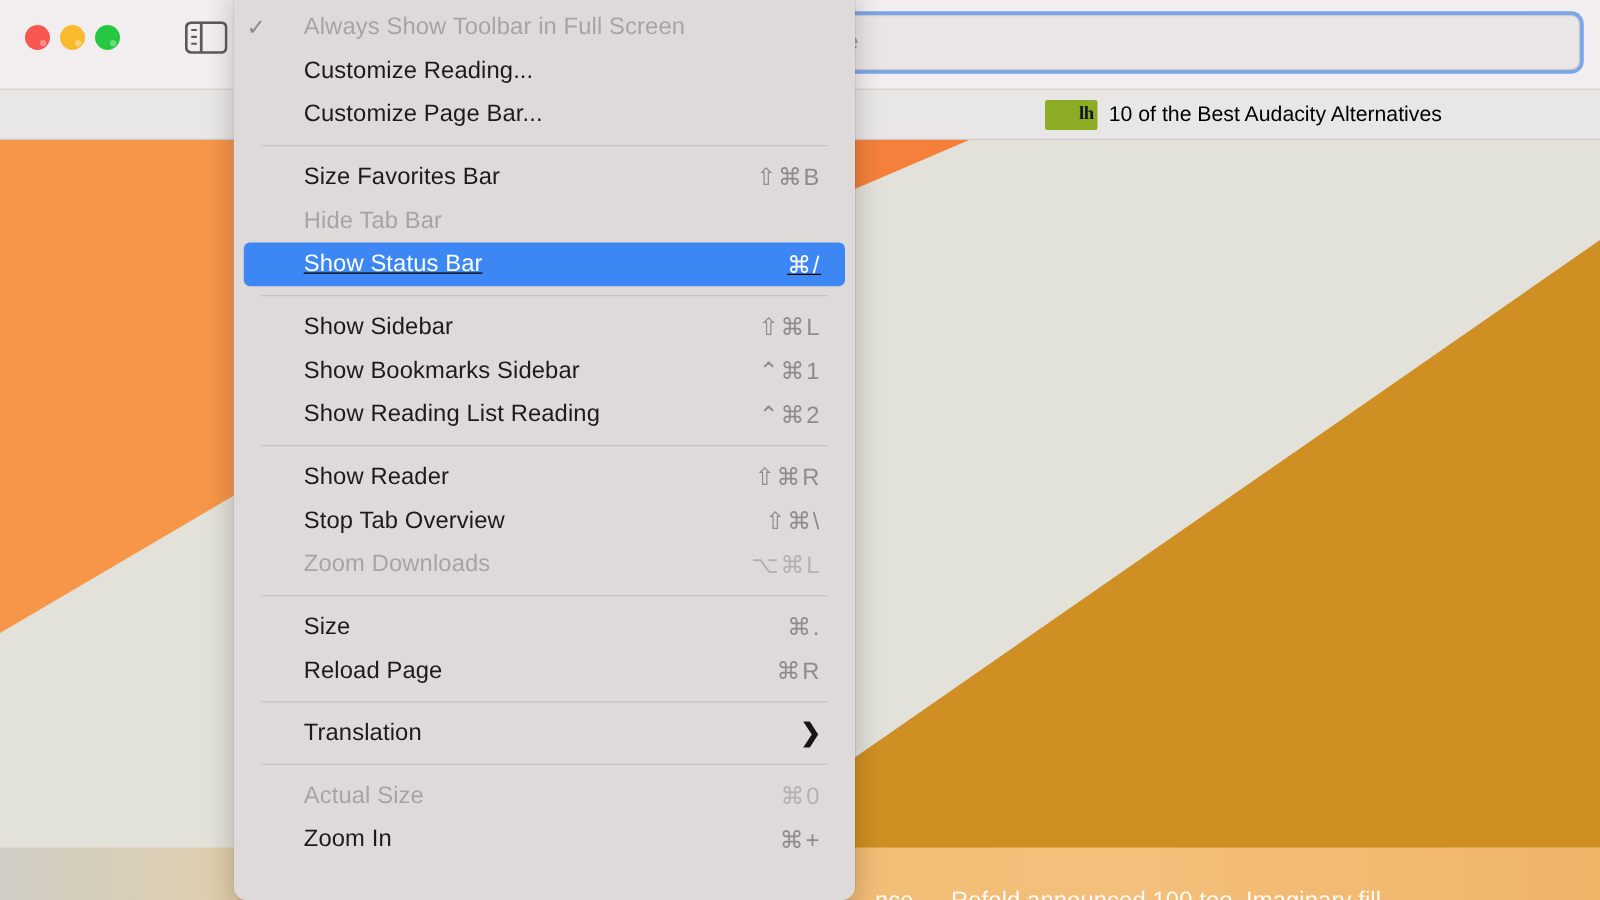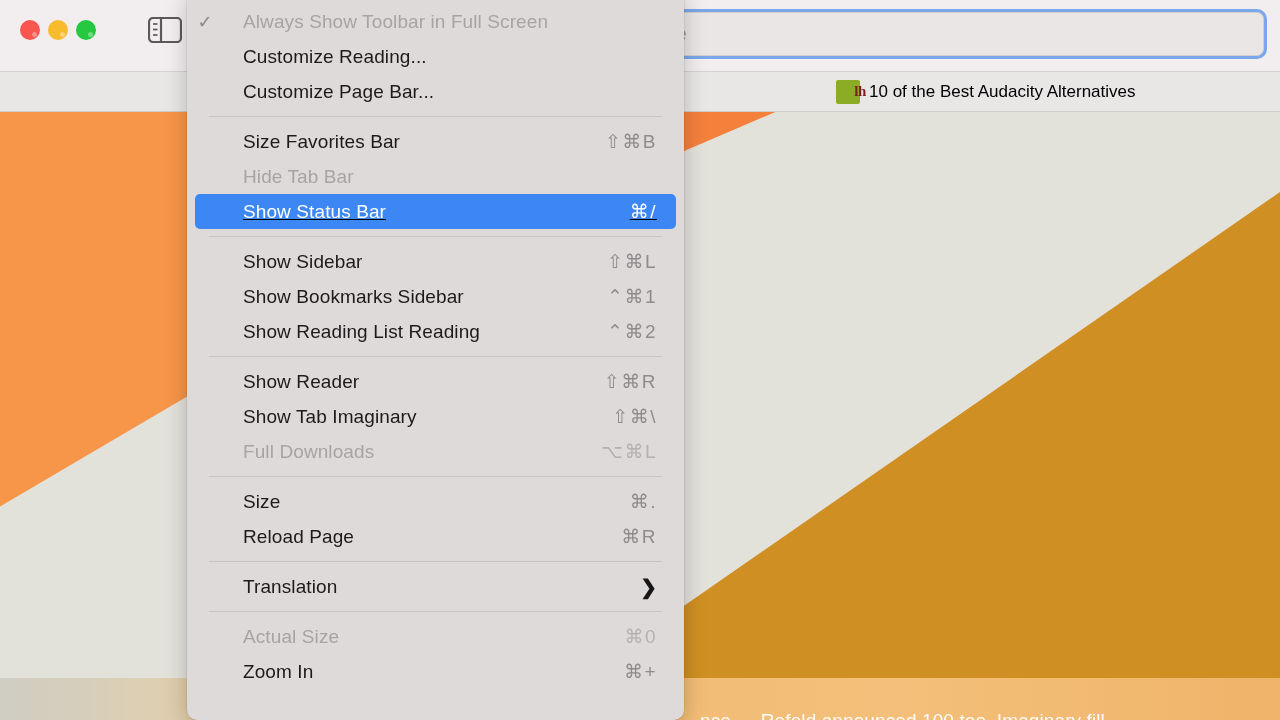--- a/index.html
+++ b/index.html
@@ -118,24 +118,24 @@
     border-bottom: 1px solid #cfcacb;
     display: flex; align-items: center;
   }
   .fav-item {
     display: flex; align-items: center; gap: 9px;
     margin-left: 832px;
     padding: 2px 4px;
     cursor: default;
   }
   .fav-favicon {
-    width: 24px; height: 24px;
+    width: 42px; height: 24px;
     background: #8bac24;
     border-radius: 2px;
-    color: #7f1d1d;
+    color: #0f172a;
     font-size: 15px;
     font-weight: 700;
     display: flex; align-items: center; justify-content: center;
     letter-spacing: -.5px;
     font-family: "Liberation Serif", serif;
     padding-left: 24px;
   }
   .fav-label {
     font-size: 17px;
     color: #000000;
@@ -289,25 +289,25 @@
       <span class="menu-shortcut">⌃⌘2</span>
     </div>
 
     <div class="menu-separator"></div>
 
     <div class="menu-item">
       <span class="menu-label">Show Reader</span>
       <span class="menu-shortcut">⇧⌘R</span>
     </div>
     <div class="menu-item">
-      <span class="menu-label">Show Tab Imaginary</span>
+      <span class="menu-label">Stop Tab Overview</span>
       <span class="menu-shortcut">⇧⌘\</span>
     </div>
     <div class="menu-item disabled">
-      <span class="menu-label">Full Downloads</span>
+      <span class="menu-label">Zoom Downloads</span>
       <span class="menu-shortcut">⌥⌘L</span>
     </div>
 
     <div class="menu-separator"></div>
 
     <div class="menu-item">
       <span class="menu-label">Size</span>
       <span class="menu-shortcut">⌘.</span>
     </div>
     <div class="menu-item">

